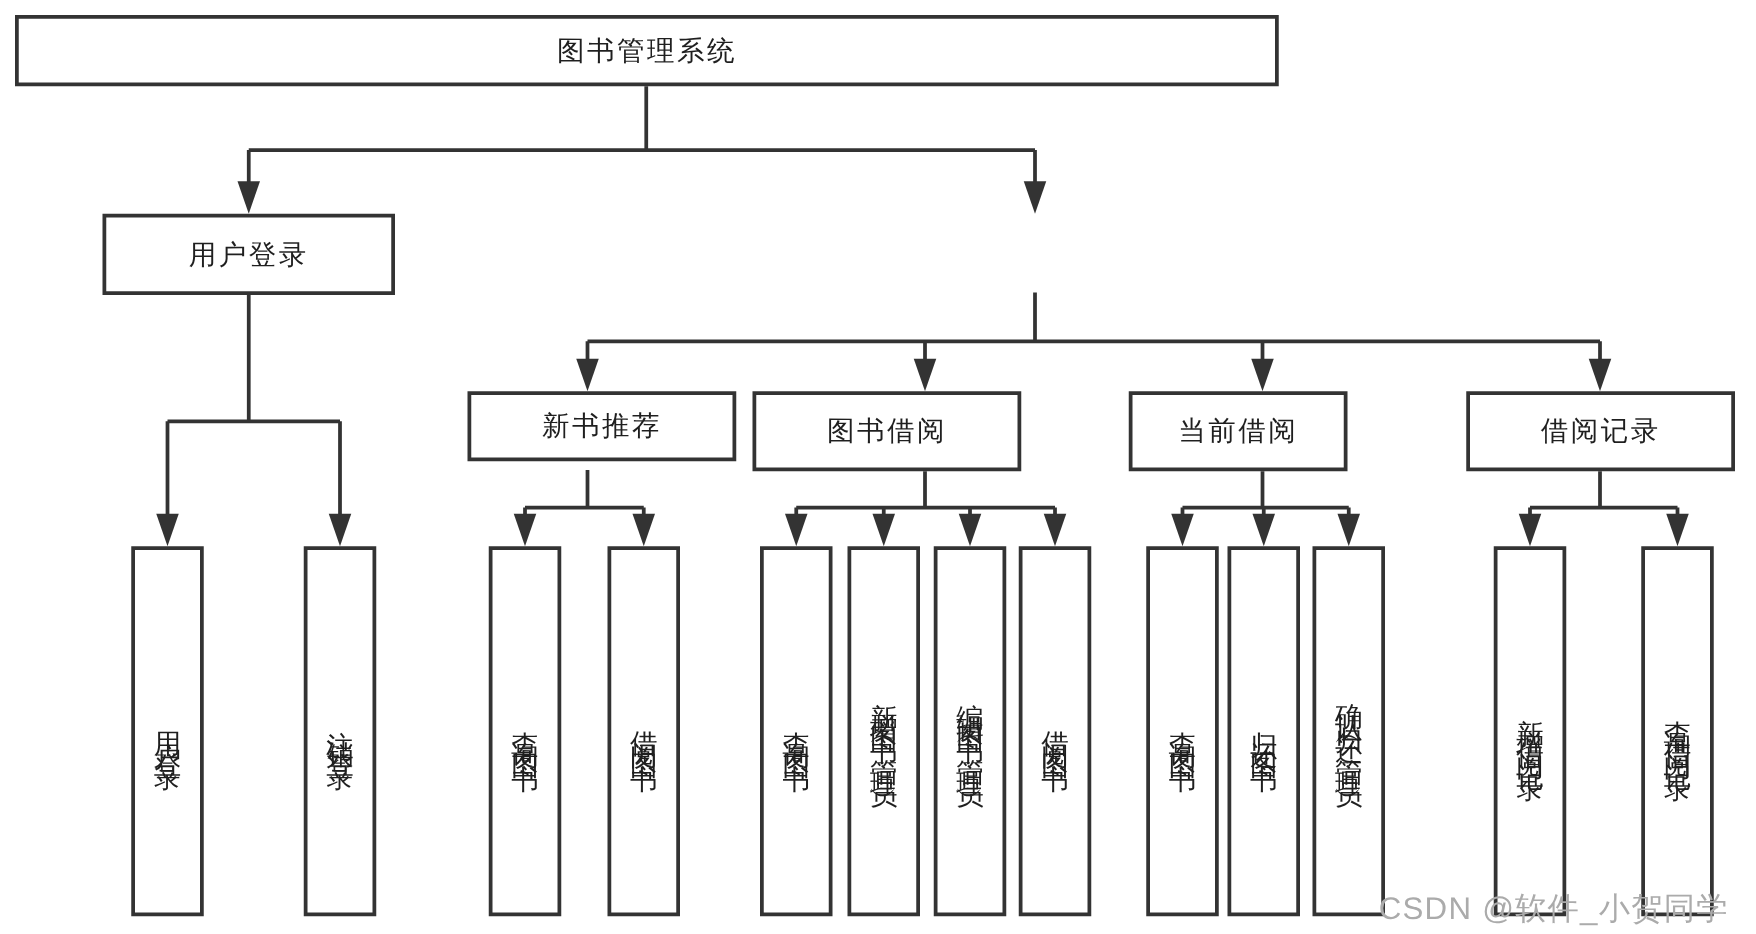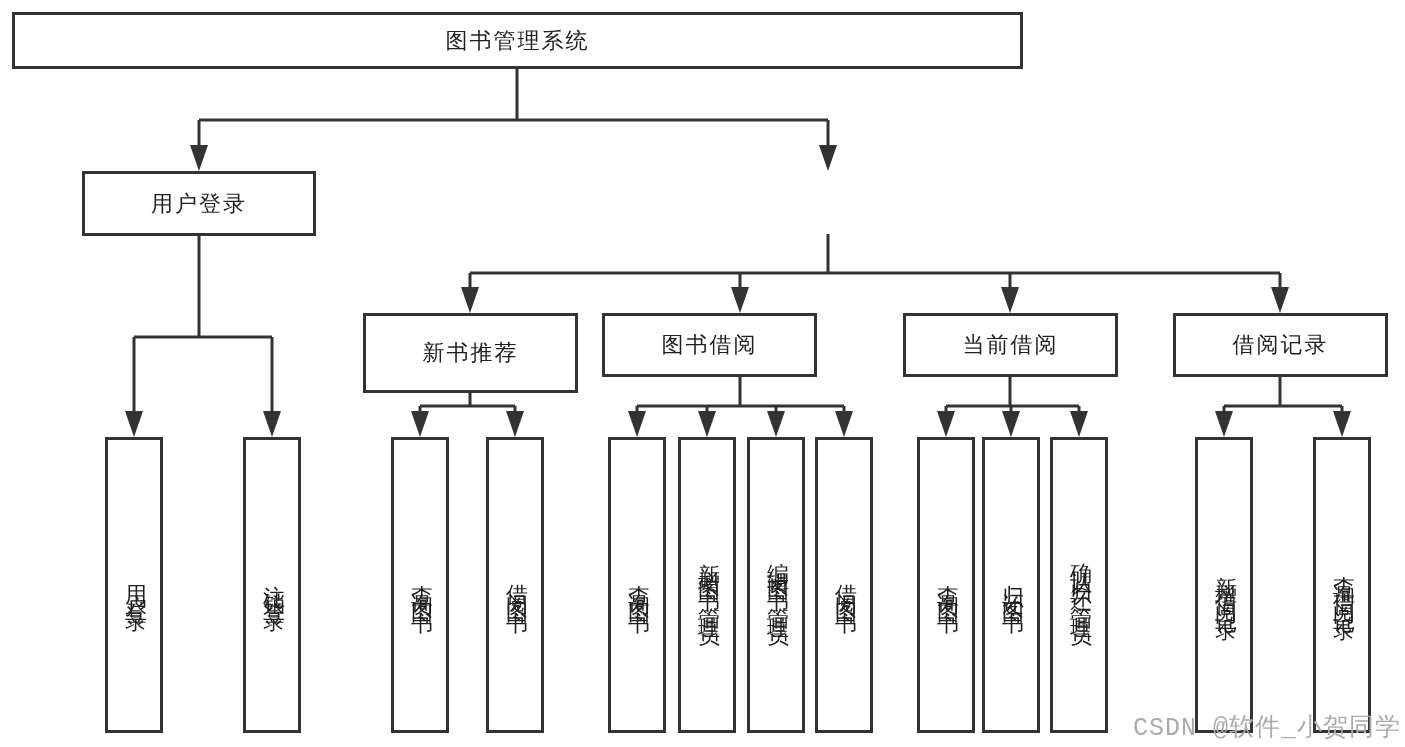--- a/index.html
+++ b/index.html
@@ -1,20 +1,20 @@
 <!DOCTYPE html>
 <html><head>
 <meta charset="utf-8">
 <style>
   html,body{margin:0;padding:0;background:#fff;}
   .canvas{
     position:relative;
     width:1405px;height:747px;
     background:var(--bg,#fff);
-    font-family:Liberation Mono, monospace;
+    font-family:Liberation Sans, sans-serif;
     overflow:hidden;
   }
   .connectors{position:absolute;left:0;top:0;width:1405px;height:747px;}
   .connectors .lines{fill:none;stroke:var(--line,#333);stroke-width:3;}
   .connectors .arrow{fill:var(--line,#333);stroke:none;}
   .box{
     position:absolute;box-sizing:border-box;
     border:3px solid var(--line,#333);
     background:#fff;
     display:flex;align-items:center;justify-content:center;
@@ -23,21 +23,21 @@
     z-index:2;
   }
   .box .vtxt{
     writing-mode:vertical-rl;
     text-orientation:mixed;
     letter-spacing:9px;
     line-height:1.1;
     white-space:nowrap;
   }
   .watermark{
-    position:absolute;right:4px;bottom:4px;
+    position:absolute;right:22px;bottom:4px;
     font-size:25px;letter-spacing:1px;
     color:var(--wm,#ababab);
     z-index:5;
   }
 </style>
 </head>
 <body>
 
 <div class="canvas" style="--line: #333333; --text: #1f1f1f; --bg: #ffffff; --wm: #ababab;">
 
@@ -68,23 +68,23 @@
       <path d="M1002 411 L1020 411 L1011 437 Z" class="arrow"></path>
       <path d="M1070 411 L1088 411 L1079 437 Z" class="arrow"></path>
       <path d="M1215 411 L1233 411 L1224 437 Z" class="arrow"></path>
       <path d="M1333 411 L1351 411 L1342 437 Z" class="arrow"></path>
     </svg>
 
   <div class="box" style="left:12px;top:12px;width:1011px;height:57px">图书管理系统</div>
 
   <div class="box" style="left:82px;top:171px;width:234px;height:65px">用户登录</div>
 
-  <div class="box" style="left:363px;top:313px;width:215px;height:80px">新书推荐</div>
+  <div class="box" style="left:374px;top:313px;width:215px;height:56px">新书推荐</div>
   <div class="box" style="left:602px;top:313px;width:215px;height:64px">图书借阅</div>
-  <div class="box" style="left:903px;top:313px;width:215px;height:64px">当前借阅</div>
+  <div class="box" style="left:903px;top:313px;width:175px;height:64px">当前借阅</div>
   <div class="box" style="left:1173px;top:313px;width:215px;height:64px">借阅记录</div>
 
   <div class="box" style="left:105px;top:437px;width:58px;height:296px">
     <span class="vtxt">用户登录</span>
   </div>
   <div class="box" style="left:243px;top:437px;width:58px;height:296px">
     <span class="vtxt">注销登录</span>
   </div>
 
   <div class="box" style="left:391px;top:437px;width:58px;height:296px">

